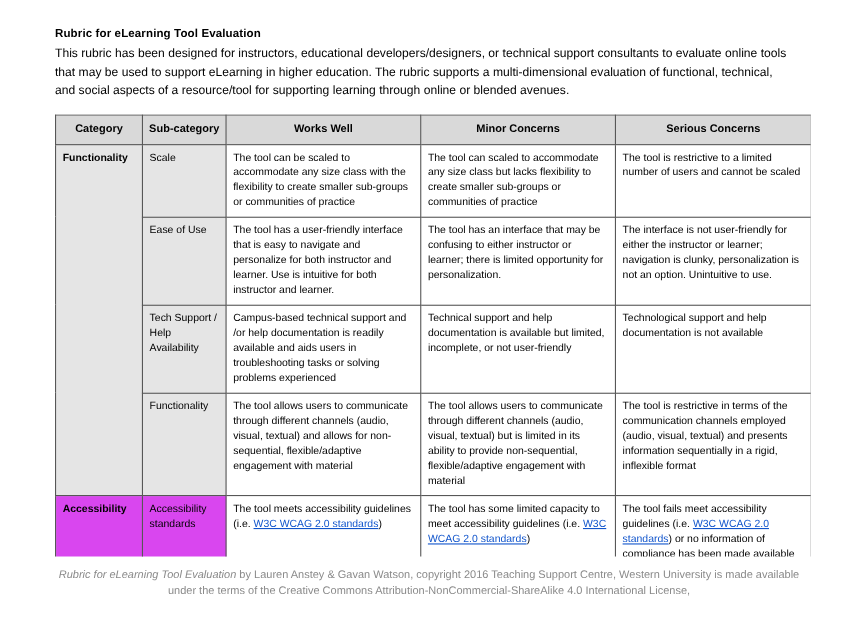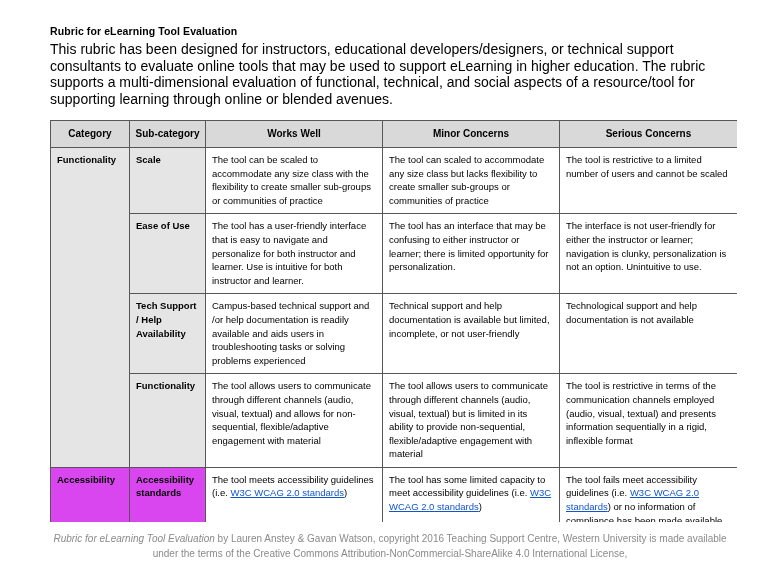--- a/index.html
+++ b/index.html
@@ -22,21 +22,21 @@
     padding: 24px 18px 0 50px;
   }
   .doc-title {
     font-size: 10.5px;
     font-weight: bold;
     line-height: 15px;
     margin: 0 0 2px 0;
     letter-spacing: 0.1px;
   }
   .doc-intro {
-    font-size: 14px;
+    font-size: 11px;
     line-height: 16.5px;
     margin: 0;
     width: 668px;
     letter-spacing: 0.01px;
   }
   .rubric-table-wrap {
     margin-top: 13px;
     width: 687px;
     height: 402px;
     overflow: hidden;
@@ -73,21 +73,21 @@
     vertical-align: middle;
     font-size: 10px;
   }
   td.cat-cell {
     font-weight: bold;
     font-size: 10px;
     padding-top: 6px;
   }
   td.cat-functionality, td.sub-functionality { background: #e5e5e5; }
   td.cat-accessibility, td.sub-accessibility { background: #d946ef; }
-  td.sub-cell { font-size: 9.5px; font-weight: bold; }
+  td.sub-cell { font-size: 9.5px; }
   td.desc { background: #ffffff; }
 
   a.ext-link {
     color: #1155cc;
     text-decoration: underline;
     text-align: center;
   }
 
   .footer {
     margin-top: 9px;

